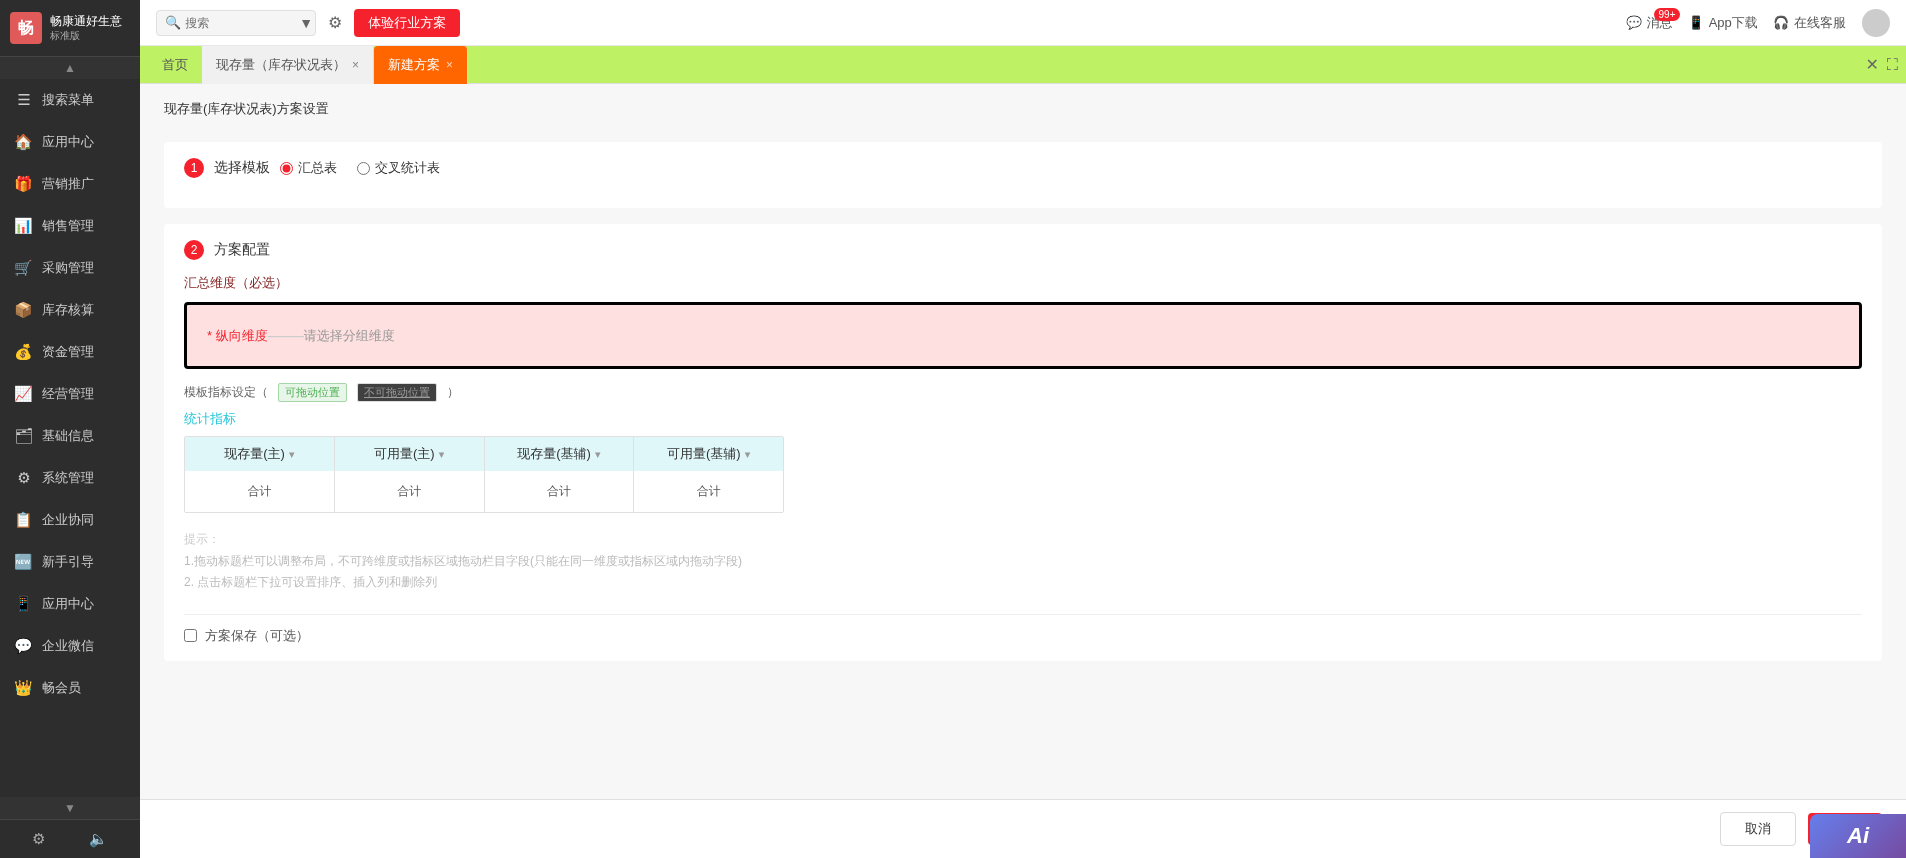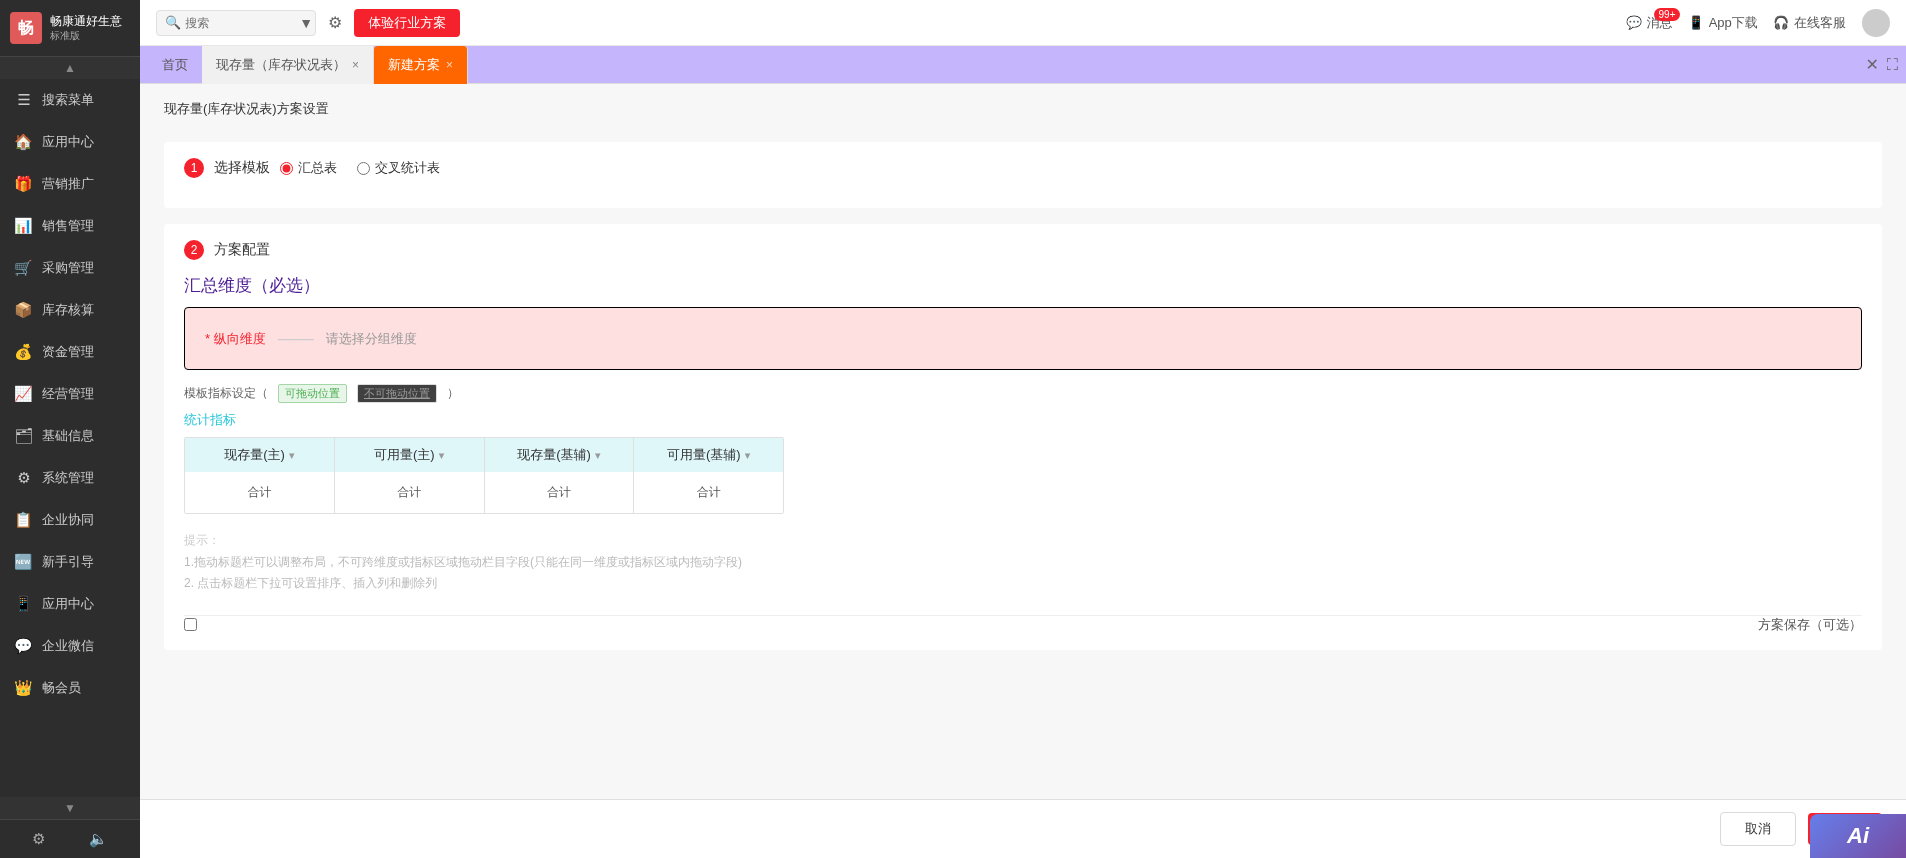--- a/index.html
+++ b/index.html
@@ -147,21 +147,21 @@
     }
     .avatar {
       width: 28px;
       height: 28px;
       background: #ccc;
       border-radius: 50%;
     }
 
     
     .tabs-bar {
-      background: #c4b5fd;
+      background: #bef264;
       display: flex;
       align-items: center;
       border-bottom: 1px solid #ddd;
       padding: 0 8px;
       height: 38px;
       flex-shrink: 0;
     }
     .tab-item {
       display: flex;
       align-items: center;
@@ -265,27 +265,26 @@
       align-items: center;
       gap: 5px;
       cursor: pointer;
       font-size: 13px;
       color: #333;
     }
     .radio-item input[type="radio"] { accent-color: #f5222d; cursor: pointer; }
 
     .dimension-area {
       background: #ffe0e0;
-      border: 1px solid #000000;
+      border: 3px solid #000000;
       border-radius: 4px;
       padding: 20px;
       margin-top: 10px;
       display: flex;
       align-items: center;
-      gap: 12px;
     }
     .dimension-label {
       color: #f5222d;
       font-size: 13px;
     }
     .dimension-arrow {
       color: #ccc;
       font-size: 18px;
     }
     .dimension-placeholder {
@@ -369,33 +368,32 @@
       color: #bbb;
       line-height: 1.8;
     }
     .hint-area .hint-title { color: #ccc; }
 
     .scheme-save-row {
       display: flex;
       align-items: center;
       gap: 8px;
       margin-top: 20px;
-      padding-top: 0;
+      padding-top: 12px;
       border-top: 1px solid #eee;
-      justify-content: space-between;
     }
     .scheme-save-row label {
       font-size: 13px;
       color: #555;
     }
 
     
     .dim-required {
-      font-size: 17px;
-      color: #4c1d95;
+      font-size: 13px;
+      color: #7f1d1d;
       margin-top: 4px;
     }
 
     
     .bottom-bar {
       background: white;
       border-top: 1px solid #e0e0e0;
       display: flex;
       align-items: center;
       justify-content: flex-end;

